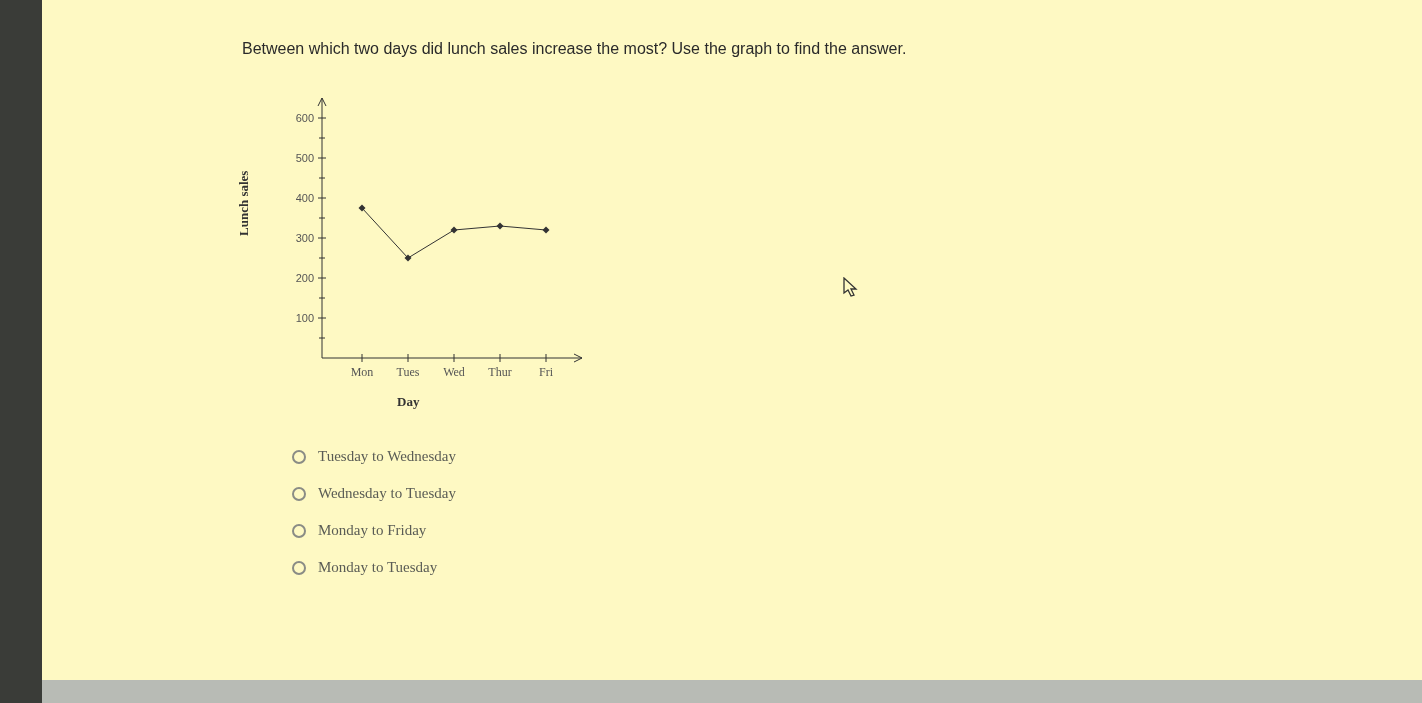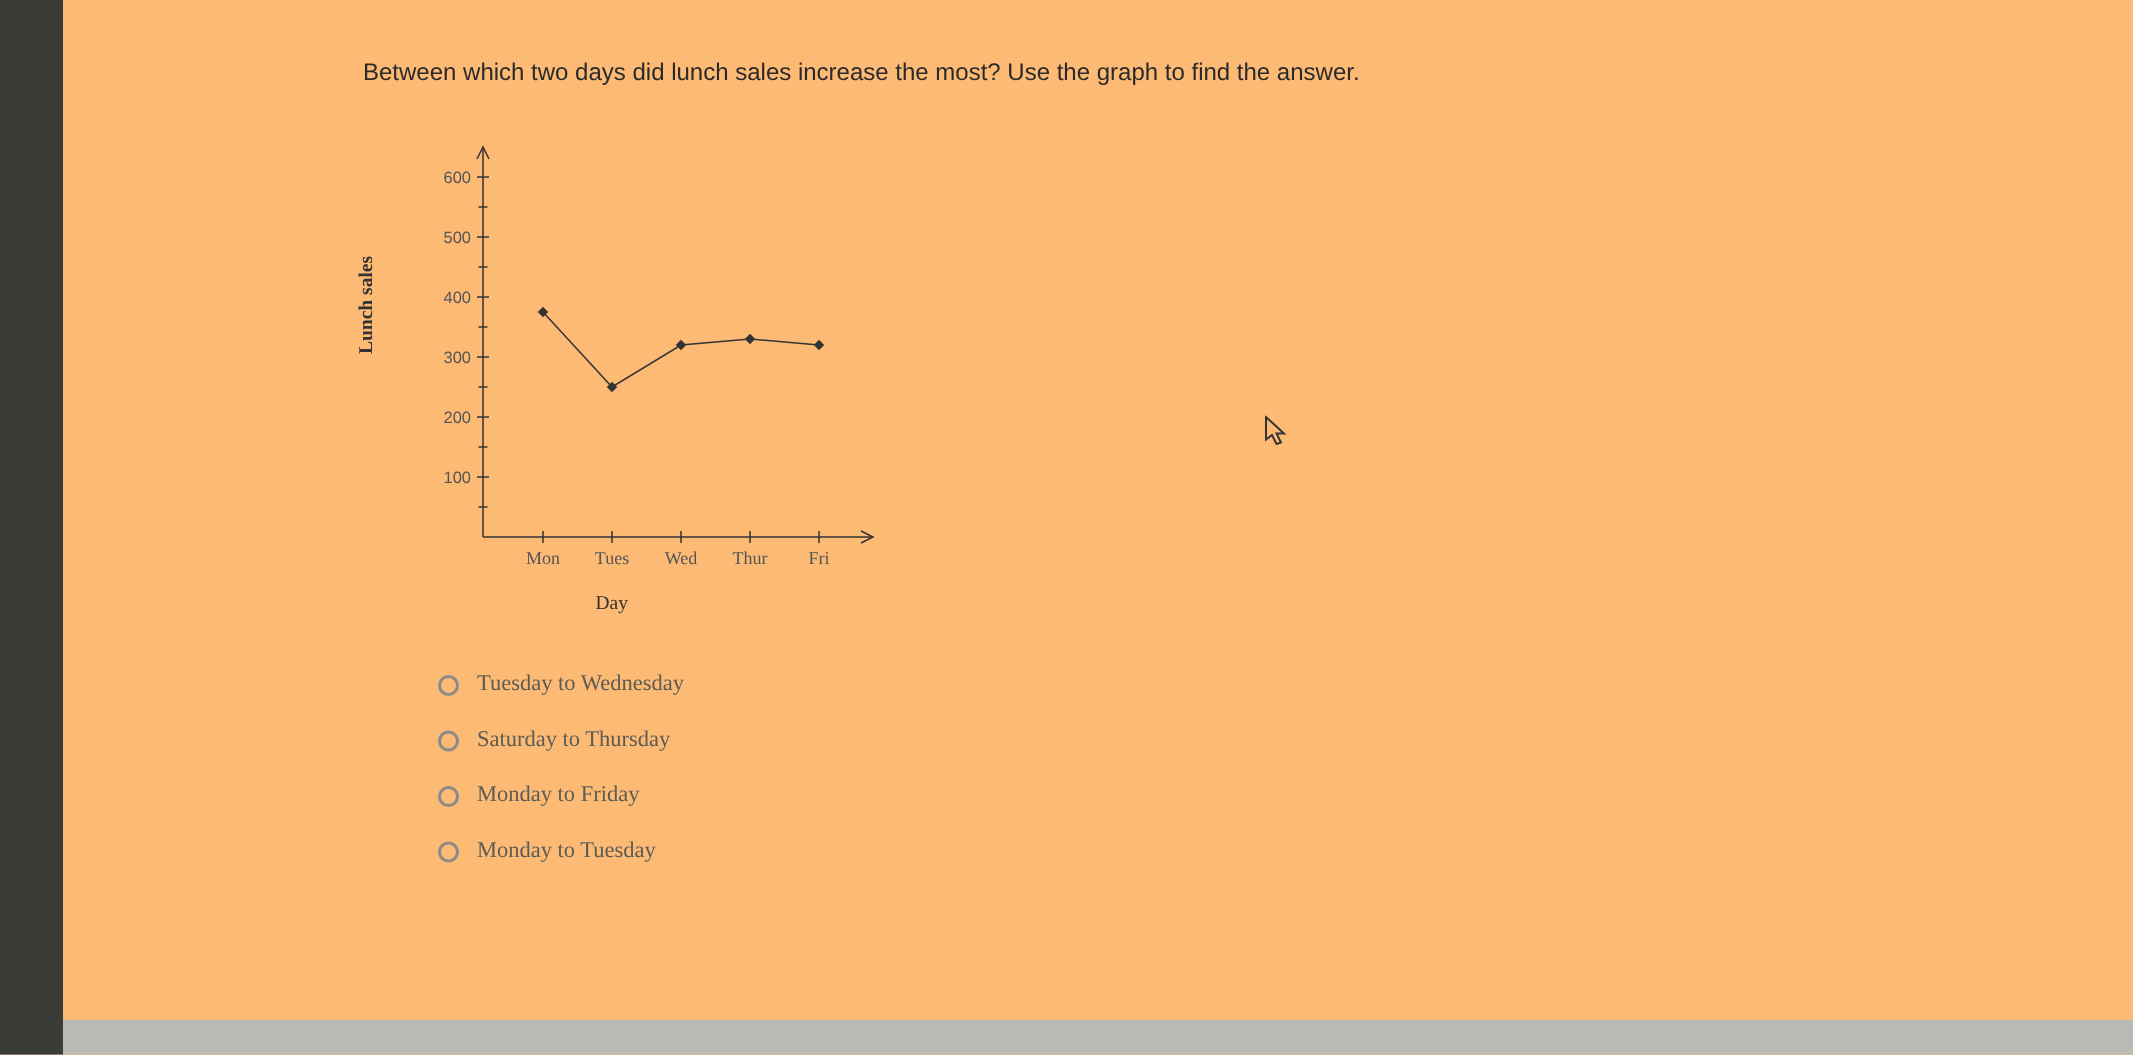--- a/index.html
+++ b/index.html
@@ -22,21 +22,21 @@
       width: 42px;
       height: 100%;
       background: #3a3c38;
     }
     .page-content {
       position: absolute;
       left: 42px;
       top: 0;
       right: 0;
       height: 680px;
-      background: #fdba74;
+      background: #fef9c3;
       padding: 40px 0 0 200px;
     }
     .question-text {
       font-size: 16px;
       color: #2a2a2a;
       margin-bottom: 30px;
     }
     .chart-container {
       position: relative;
       width: 380px;
@@ -53,21 +53,21 @@
       font-family: "Times New Roman", serif;
       font-weight: bold;
       font-size: 13px;
       color: #333;
     }
     .x-label {
       position: absolute;
       left: 145px;
       bottom: 8px;
       font-family: "Times New Roman", serif;
-      font-weight: normal;
+      font-weight: bold;
       font-size: 13px;
       color: #333;
     }
     .chart-svg {
       position: absolute;
       left: 30px;
       top: 0;
     }
     .y-tick-label {
       font-family: Arial, sans-serif;
@@ -183,21 +183,21 @@
     </svg>
   </div>
 
   <div class="answer-options">
     <div class="option-row">
       <span class="radio-circle"></span>
       <span class="option-label">Tuesday to Wednesday</span>
     </div>
     <div class="option-row">
       <span class="radio-circle"></span>
-      <span class="option-label">Saturday to Thursday</span>
+      <span class="option-label">Wednesday to Tuesday</span>
     </div>
     <div class="option-row">
       <span class="radio-circle"></span>
       <span class="option-label">Monday to Friday</span>
     </div>
     <div class="option-row">
       <span class="radio-circle"></span>
       <span class="option-label">Monday to Tuesday</span>
     </div>
   </div>

